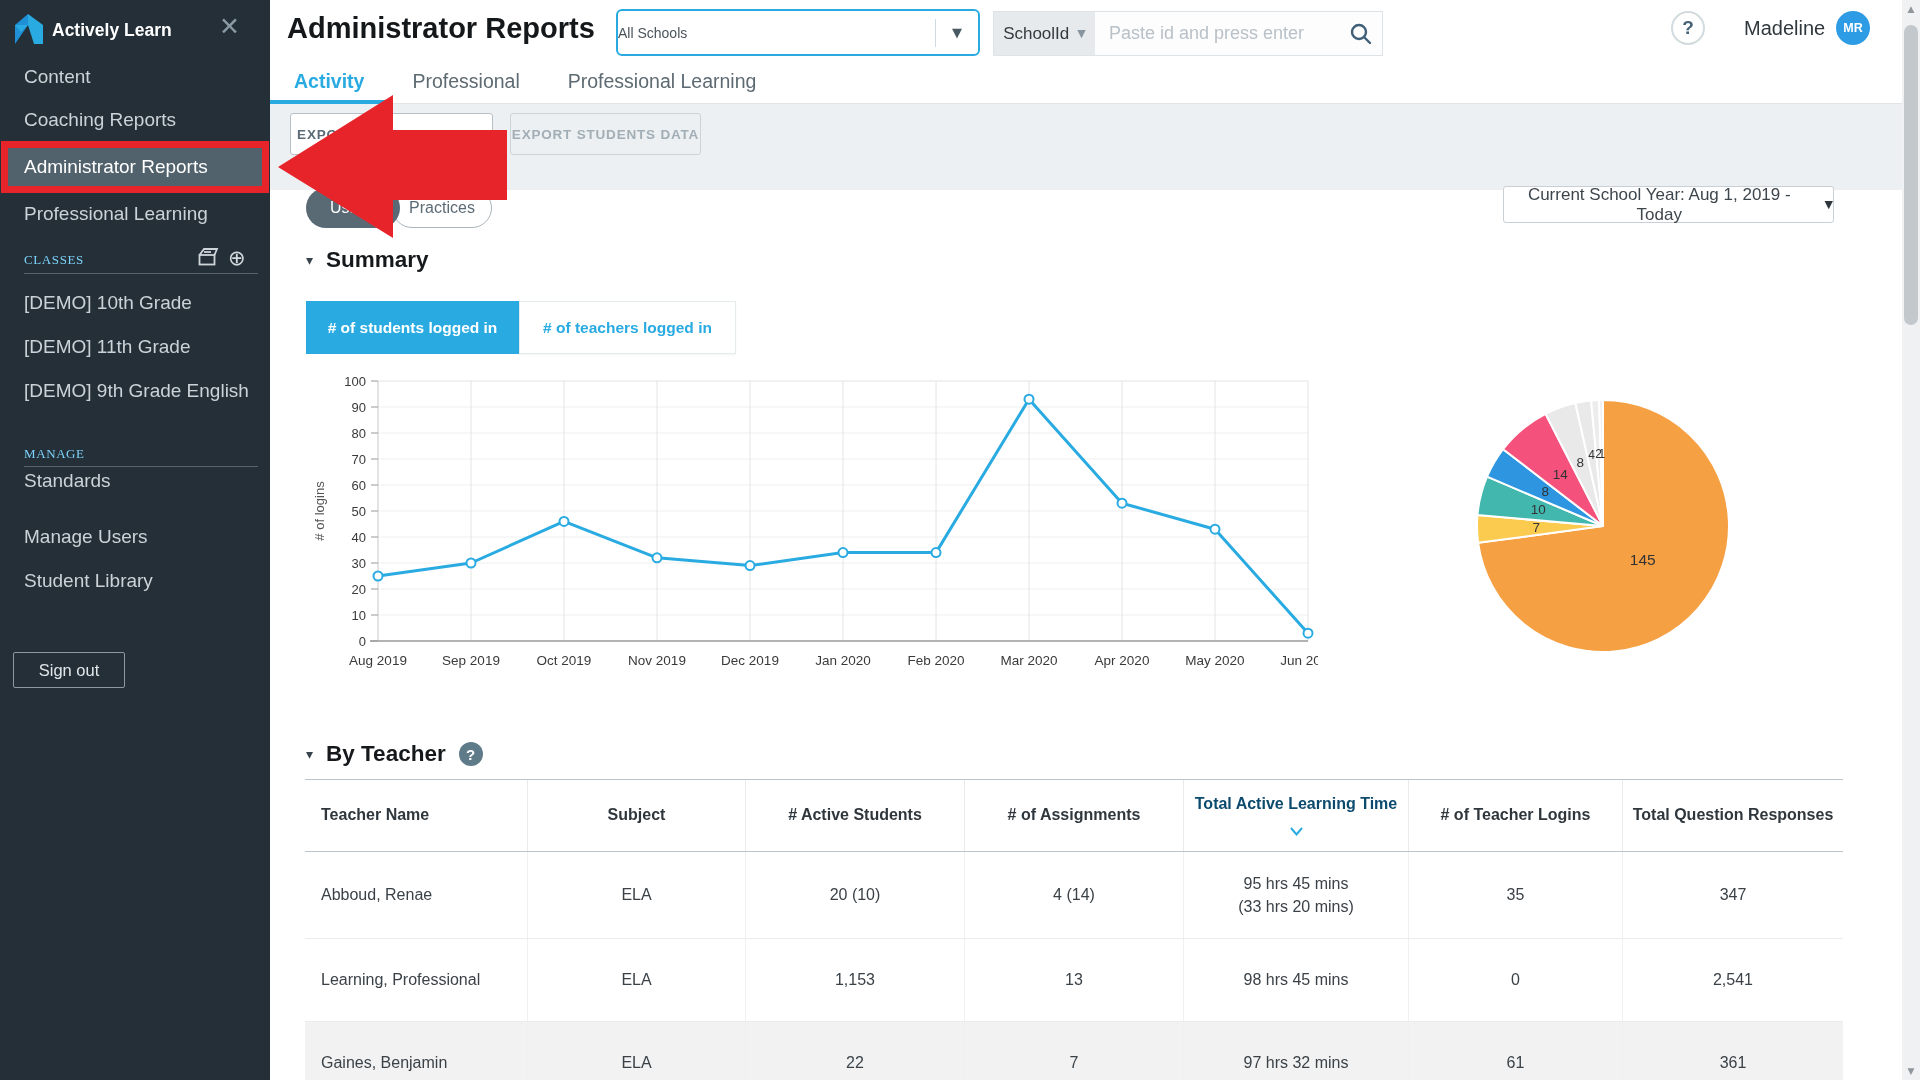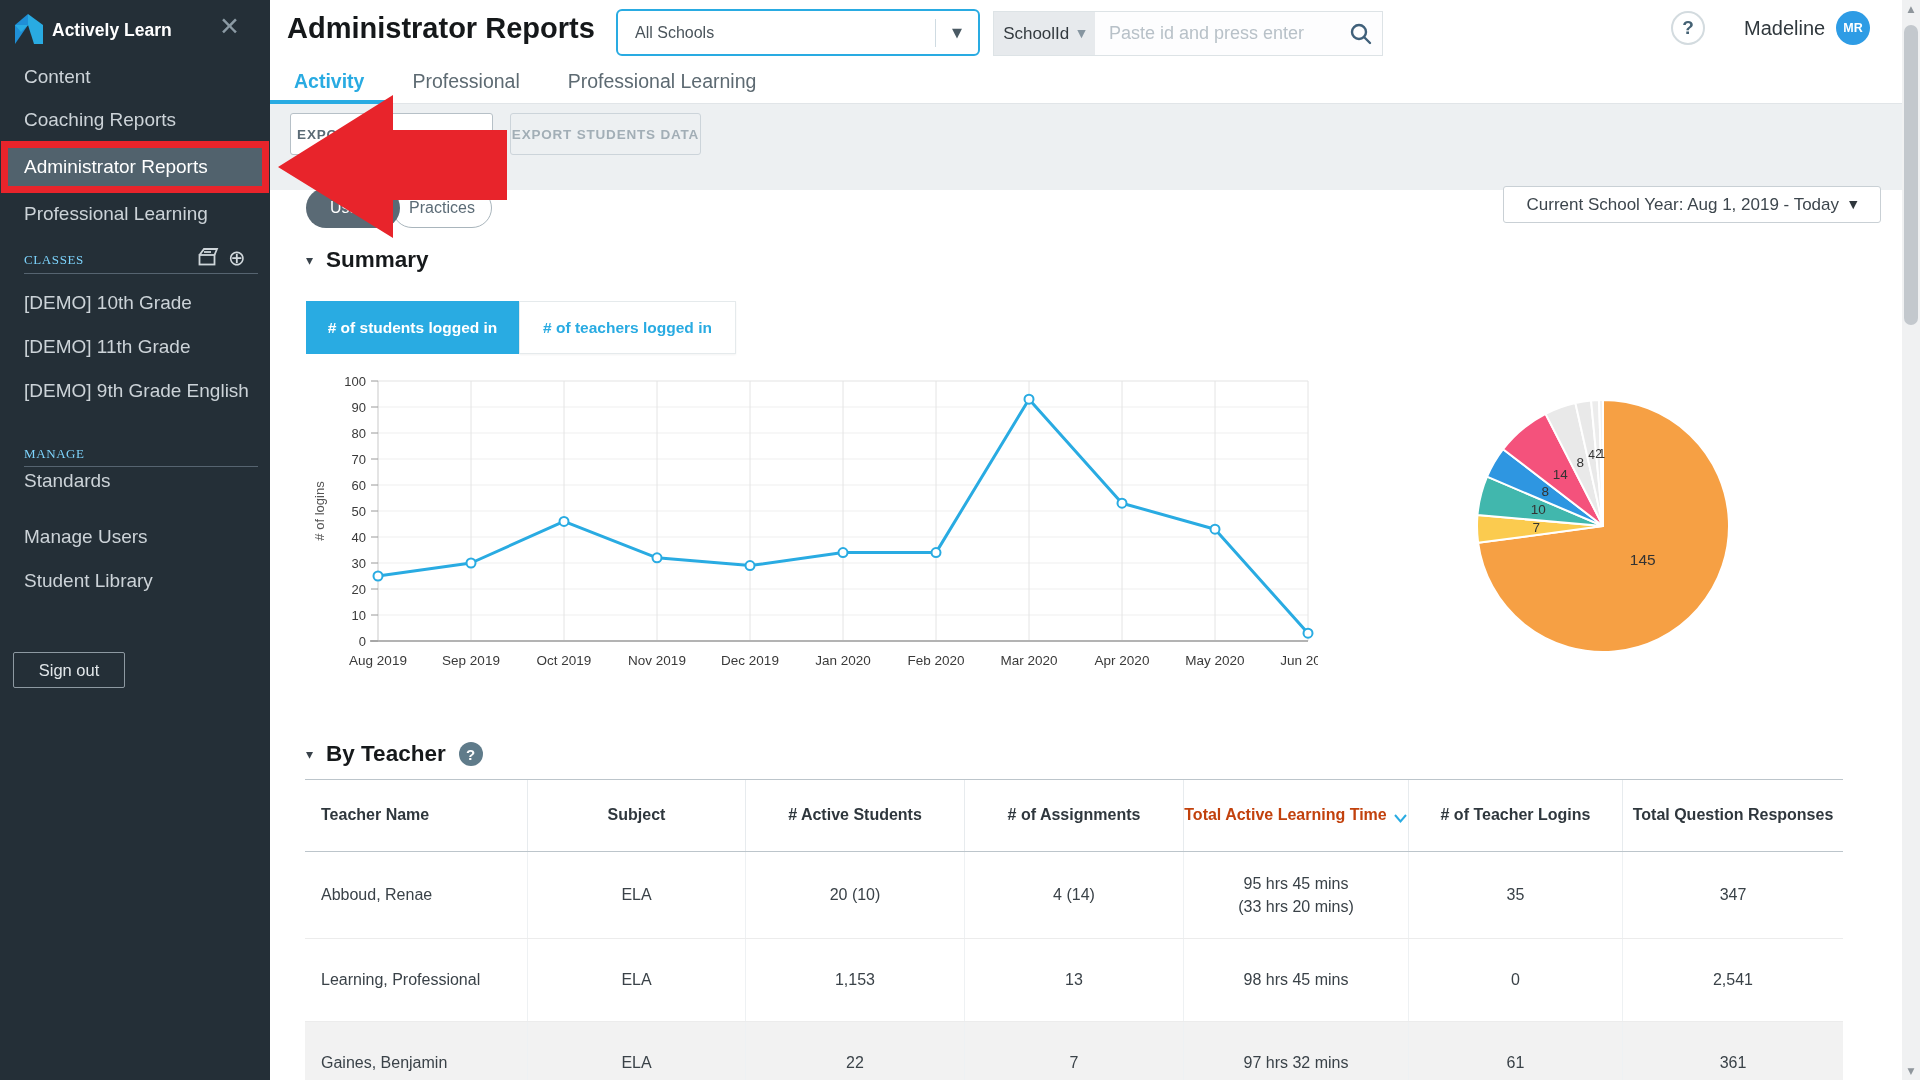--- a/index.html
+++ b/index.html
@@ -21,21 +21,21 @@
   .side-icons{position:absolute;top:246px;left:196px;display:flex;gap:9px;align-items:center;}
   .plus-icon{font-size:21px;color:#d3dade;line-height:22px;}
   .signout{position:absolute;left:13px;top:652px;width:112px;height:36px;box-sizing:border-box;
            border:1px solid #8d99a1;border-radius:2px;display:flex;align-items:center;justify-content:center;
            color:#e2e7ea;font-size:16.5px;cursor:pointer;}
 
   
   .page-title{position:absolute;left:287px;top:12px;font-size:29px;font-weight:bold;color:#15181a;}
   .allschools{position:absolute;left:616px;top:9px;width:364px;height:47px;box-sizing:border-box;
               border:2px solid #29abe2;border-radius:6px;background:#fff;display:flex;align-items:center;cursor:pointer;}
-  .allschools .val{flex:1;padding-left:17px;font-size:16px;color:#4a545b;}
+  .allschools .val{flex:1;font-size:14px;color:#4a545b;}
   .allschools .div{width:1px;height:28px;background:#cfdbe2;}
   .allschools .car{width:42px;text-align:center;color:#4a5a64;font-size:13px;}
   .idgroup{position:absolute;left:993px;top:11px;width:390px;height:45px;box-sizing:border-box;
            border:1px solid #dde3e6;background:#fdfdfe;display:flex;align-items:stretch;}
   .idtype{width:108px;background:#e7eaed;display:flex;align-items:center;justify-content:center;gap:8px;
           font-size:17px;color:#333a3f;cursor:pointer;}
   .idtype .car{font-size:11px;color:#8695a0;}
   .idinput{flex:1;border:none;outline:none;background:transparent;font-size:18px;color:#333;
            padding:0 0 0 14px;font-family:"Liberation Sans",sans-serif;}
   .idinput::placeholder{color:#b8c1c8;}
@@ -58,23 +58,23 @@
   .grayband{position:absolute;left:270px;top:104px;width:1650px;height:86px;background:#edf0f2;}
   .exportbtn{position:absolute;top:9px;height:42px;box-sizing:border-box;border-radius:3px;
              display:flex;align-items:center;justify-content:center;font-size:13.5px;font-weight:bold;
              letter-spacing:.8px;cursor:pointer;}
   .exp1{left:20px;width:203px;background:#fff;border:1px solid #b6c0c7;color:#5b6b76;}
   .exp2{left:240px;width:191px;border:1px solid #ccd4da;color:#a2aeb6;}
   .pill{position:absolute;top:188px;height:40px;box-sizing:border-box;border-radius:20px;
         display:flex;align-items:center;justify-content:center;font-size:16px;cursor:pointer;}
   .pill.on{left:306px;width:94px;background:#5a6a75;color:#fff;z-index:2;}
   .pill.off{left:392px;width:100px;background:#fff;border:1.5px solid #a9b5bc;color:#5b6b76;z-index:1;}
-  .daterange{position:absolute;left:1503px;top:186px;width:378px;height:37px;box-sizing:border-box;
+  .daterange{position:absolute;left:1503px;top:186px;width:331px;height:37px;box-sizing:border-box;
              border:1px solid #c9d0d5;border-radius:3px;background:#fff;display:flex;align-items:center;
-             justify-content:center;gap:10px;font-size:17px;color:#3d464d;cursor:pointer;}
+             justify-content:center;gap:10px;font-size:17px;color:#3d464d;cursor:pointer;text-align:center;}
   .daterange .car{font-size:11px;color:#2f373d;}
 
   
   .secthead{position:absolute;display:flex;align-items:center;gap:13px;}
   .secthead .car{font-size:14px;color:#39434b;cursor:pointer;}
   .secthead .txt{font-size:22.5px;font-weight:bold;color:#16191b;}
   .qcirc{width:24px;height:24px;border-radius:50%;background:#5f7b8a;color:#fff;font-size:15px;font-weight:bold;
          display:flex;align-items:center;justify-content:center;cursor:pointer;}
 
   
@@ -88,21 +88,21 @@
   #linechart{position:absolute;left:308px;top:370px;}
   #piechart{position:absolute;left:1455px;top:382px;}
 
   
   .tbl{position:absolute;left:305px;top:779px;width:1538px;}
   .thead{display:grid;grid-template-columns:222px 218px 219px 219px 225px 214px 221px;
          border-top:1px solid #bcc5cb;border-bottom:1px solid #bcc5cb;height:71px;}
   .th{display:flex;align-items:center;justify-content:center;gap:6px;text-align:center;
       font-size:16px;font-weight:bold;color:#2f373d;line-height:1.3;border-left:1px solid #e7ebee;cursor:pointer;}
   .th:first-child{justify-content:flex-start;padding-left:16px;border-left:none;}
-  .th.sorted{color:#c2410c;}
+  .th.sorted{color:#0c4a6e;flex-direction:column;}
   .tr{display:grid;grid-template-columns:222px 218px 219px 219px 225px 214px 221px;height:82px;
       border-bottom:1px solid #ececec;}
   .tr:first-child{height:86px;}
   .tr.alt{background:#f2f2f2;}
   .td{display:flex;align-items:center;justify-content:center;font-size:16px;color:#3a4248;
       text-align:center;white-space:pre-line;line-height:1.45;border-left:1px solid #eef1f3;}
   .td:first-child{justify-content:flex-start;padding-left:16px;border-left:none;}
 
   
   .sbar{position:absolute;left:1902px;top:0;width:18px;height:1080px;background:#f0f1f2;z-index:4;}

